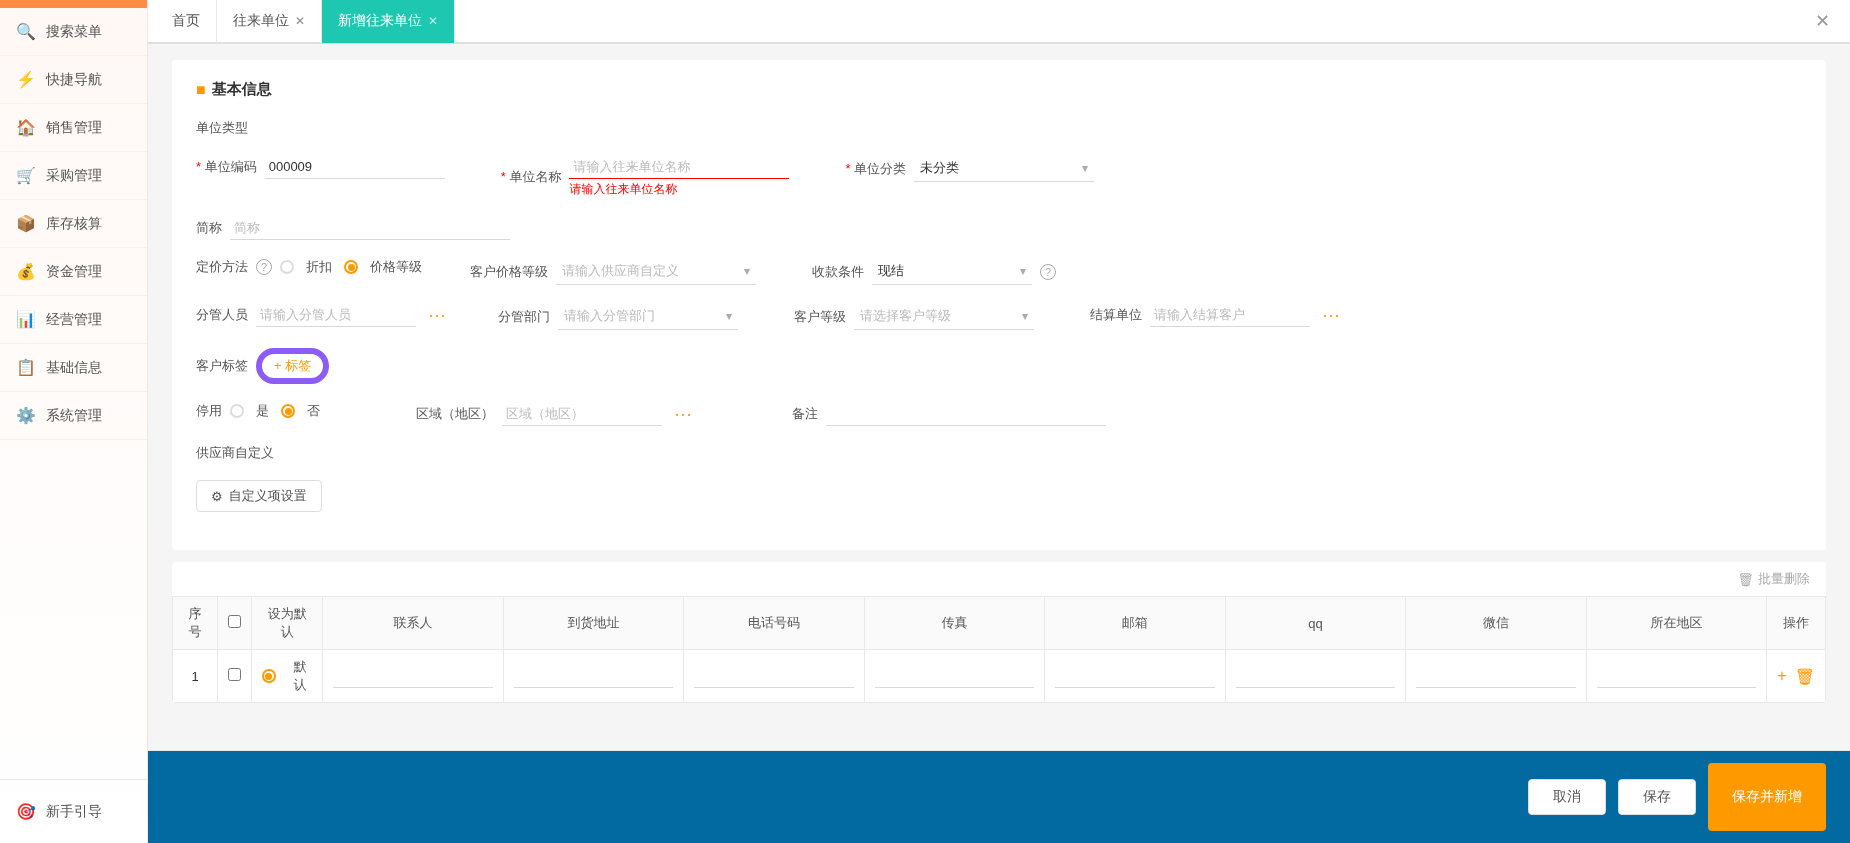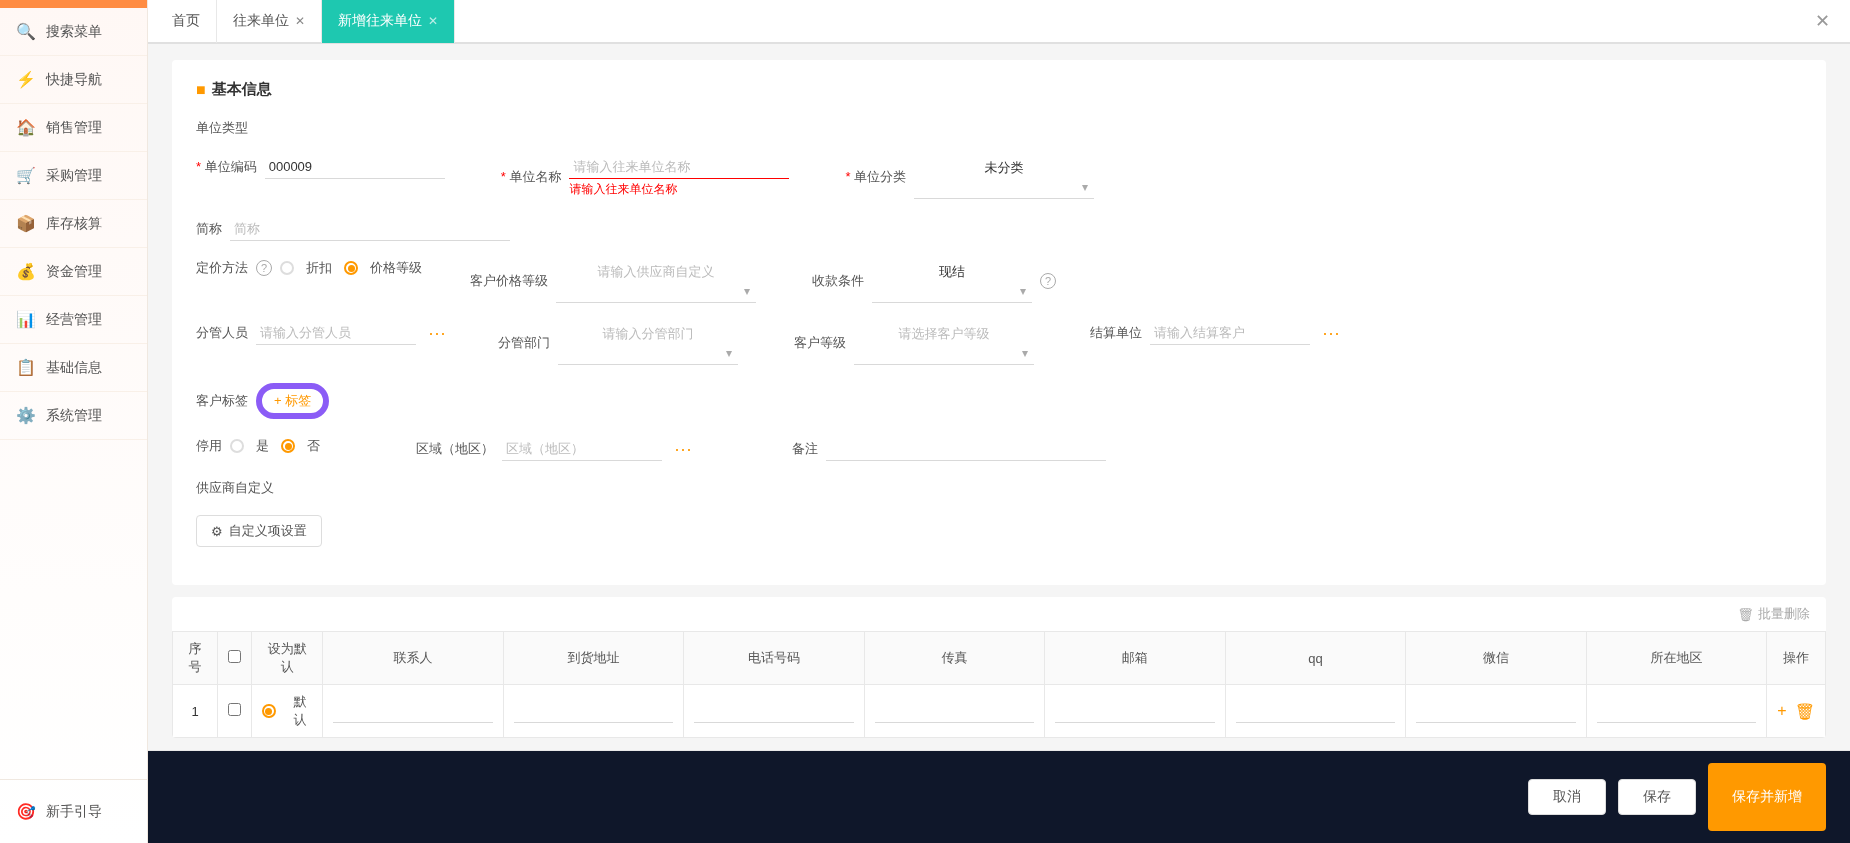--- a/index.html
+++ b/index.html
@@ -129,21 +129,20 @@
     .form-select {
       display: flex;
       align-items: center;
       gap: 3px;
       border-bottom: 1px solid #d9d9d9;
       padding: 4px 6px;
       cursor: pointer;
       font-size: 13px;
       color: #333;
       min-width: 140px;
-      flex-direction: column;
     }
     .form-select .placeholder { color: #bbb; }
     .chevron { color: #aaa; font-size: 12px; }
 
     
     .unit-type-group {
       display: flex;
       gap: 0;
     }
     .unit-type-btn {
@@ -259,21 +258,21 @@
     }
     .td-actions { display: flex; justify-content: center; gap: 8px; }
     .action-btn { cursor: pointer; color: #f90; font-size: 16px; }
 
     
     .footer-bar {
       display: flex;
       align-items: center;
       justify-content: flex-end;
       padding: 12px 24px;
-      background: #0f172a;
+      background: #0369a1;
       border-top: 1px solid #e8e8e8;
       gap: 12px;
       flex-shrink: 0;
     }
     .btn-cancel {
       padding: 8px 24px;
       border: 1px solid #ddd;
       border-radius: 4px;
       background: #fff;
       cursor: pointer;

